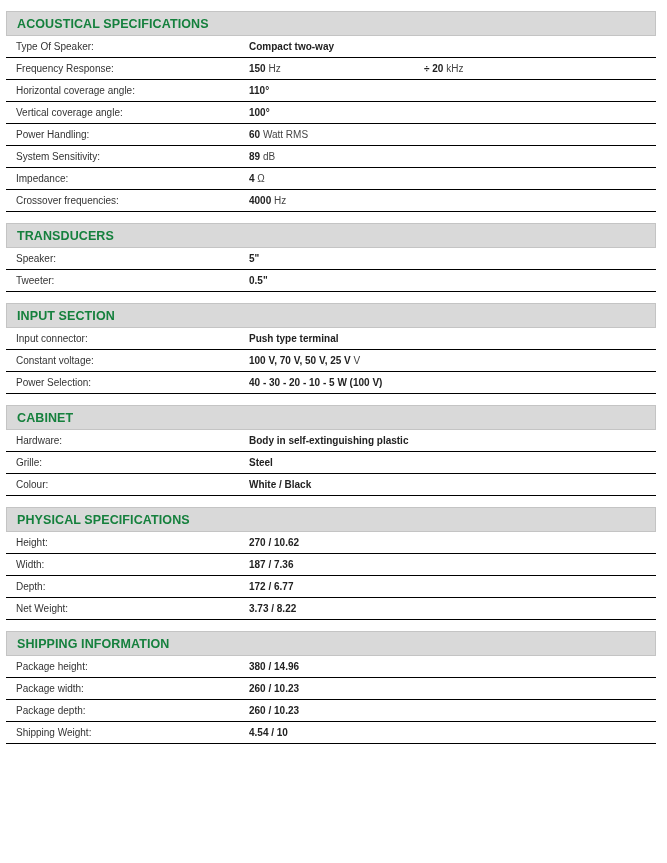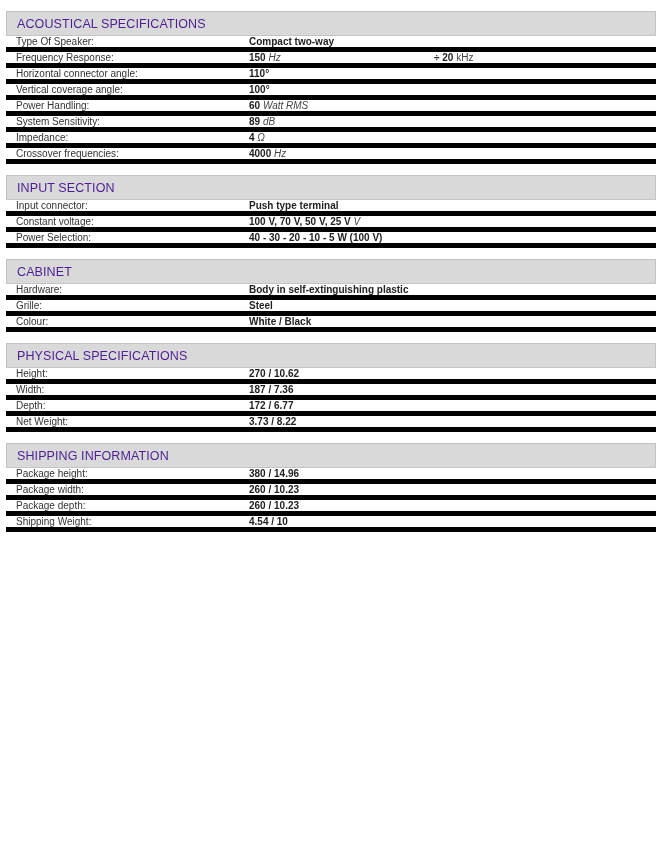--- a/index.html
+++ b/index.html
@@ -26,53 +26,52 @@
     }
     .section-header {
       height: 23px;
       background: #d9d9d9;
       border: 1px solid #c4c4c4;
       box-sizing: border-box;
       height: 25px;
       display: flex;
       align-items: center;
       padding-left: 10px;
-      font-weight: normal;
+      font-weight: bold;
       font-size: 12.5px;
-      color: #4c1d95;
+      color: #15803d;
       letter-spacing: 0.1px;
     }
     .row {
-      height: 16px;
-      border-bottom: 5px solid #000000;
+      height: 22px;
+      border-bottom: 1px solid #000000;
       box-sizing: border-box;
       display: flex;
       align-items: center;
       font-size: 10px;
       position: relative;
     }
     .label {
       position: absolute;
       left: 10px;
       color: #333;
     }
     .value {
       position: absolute;
       left: 243px;
       font-weight: bold;
       color: #222;
     }
     .value .unit {
       font-weight: normal;
       color: #444;
-      font-style: italic;
     }
     .value2 {
       position: absolute;
-      left: 428px;
+      left: 418px;
       font-weight: bold;
       color: #222;
     }
     .value2 .unit {
       font-weight: normal;
       color: #444;
     }
   </style>
 </head>
 <body>
@@ -84,21 +83,21 @@
     <div class="row">
       <span class="label">Type Of Speaker:</span>
       <span class="value"><span>Compact two-way</span><span class="unit"></span></span>
     </div>
     <div class="row">
       <span class="label">Frequency Response:</span>
       <span class="value"><span>150</span><span class="unit"> Hz</span></span>
       <span class="value2"><span>÷ 20</span><span class="unit"> kHz</span></span>
     </div>
     <div class="row">
-      <span class="label">Horizontal connector angle:</span>
+      <span class="label">Horizontal coverage angle:</span>
       <span class="value"><span>110°</span><span class="unit"></span></span>
     </div>
     <div class="row">
       <span class="label">Vertical coverage angle:</span>
       <span class="value"><span>100°</span><span class="unit"></span></span>
     </div>
     <div class="row">
       <span class="label">Power Handling:</span>
       <span class="value"><span>60</span><span class="unit"> Watt RMS</span></span>
     </div>
@@ -109,20 +108,31 @@
     <div class="row">
       <span class="label">Impedance:</span>
       <span class="value"><span>4</span><span class="unit"> Ω</span></span>
     </div>
     <div class="row">
       <span class="label">Crossover frequencies:</span>
       <span class="value"><span>4000</span><span class="unit"> Hz</span></span>
     </div>
   </div>
 
+  <div class="section">
+    <div class="section-header">TRANSDUCERS</div>
+    <div class="row">
+      <span class="label">Speaker:</span>
+      <span class="value"><span>5"</span><span class="unit"></span></span>
+    </div>
+    <div class="row">
+      <span class="label">Tweeter:</span>
+      <span class="value"><span>0.5"</span><span class="unit"></span></span>
+    </div>
+  </div>
 
   <div class="section">
     <div class="section-header">INPUT SECTION</div>
     <div class="row">
       <span class="label">Input connector:</span>
       <span class="value"><span>Push type terminal</span><span class="unit"></span></span>
     </div>
     <div class="row">
       <span class="label">Constant voltage:</span>
       <span class="value"><span>100 V, 70 V, 50 V, 25 V</span><span class="unit"> V</span></span>

